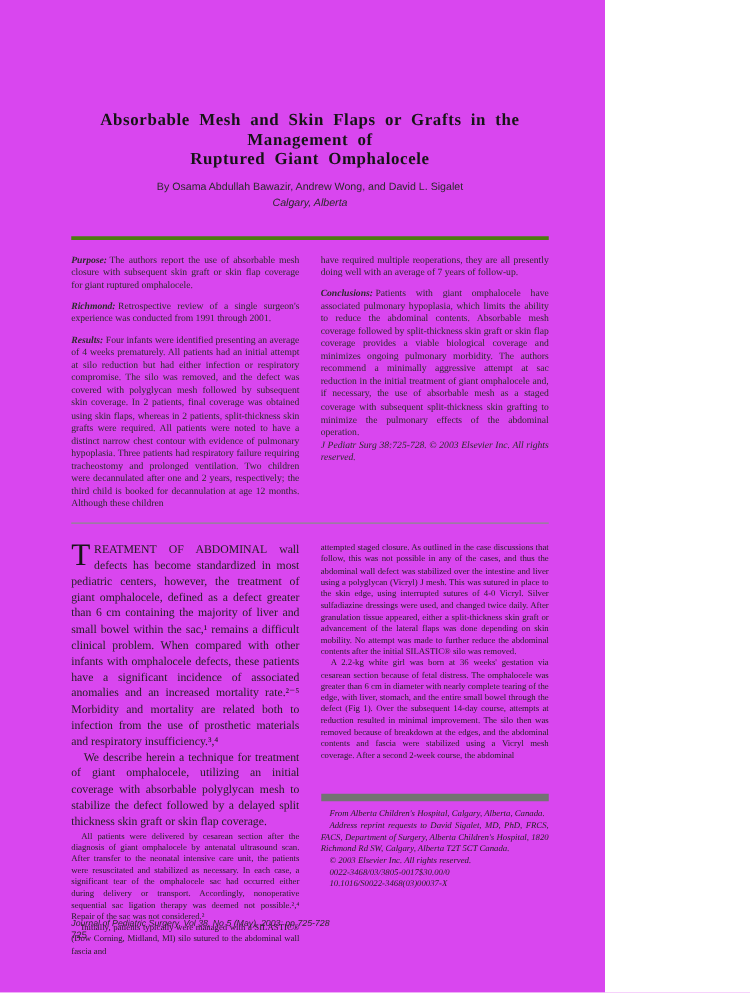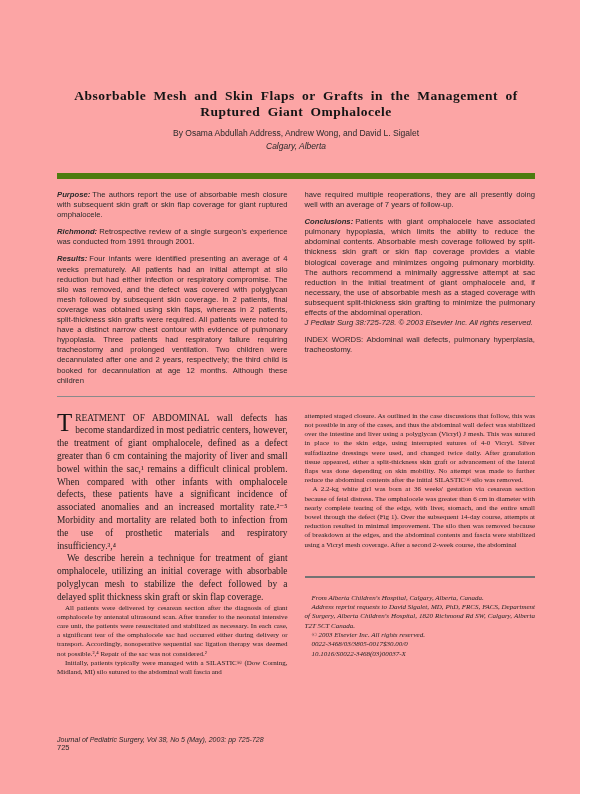--- a/index.html
+++ b/index.html
@@ -1,19 +1,19 @@
 <!DOCTYPE html>
 <html><head>
 <meta charset="utf-8">
 <style>
   html, body { margin:0; padding:0; background:#ffffff; }
   .page {
     position:relative;
-    width:580px; height:794px;
-    background:#fca5a5;
+    width:484px; height:794px;
+    background:#d946ef;
     box-sizing:border-box;
     padding:88px 45px 0 57px;
     font-family:"Liberation Serif","DejaVu Serif",serif;
     color:#1f1f1f;
     overflow:hidden;
   }
   .title {
     text-align:center;
     font-size:13.5px;
     font-weight:700;
@@ -32,26 +32,26 @@
   .location {
     text-align:center;
     font-family:Liberation Sans, sans-serif;
     font-style:italic;
     font-size:8.5px;
     margin-top:3px;
     color:#2a2a2a;
   }
   .abstract {
     margin-top:22px;
-    border-top:6px solid #4d7c0f;
+    border-top:3px solid #4d7c0f;
     border-bottom:1px solid #8a8a8a;
     padding:11px 0 10px 0;
     display:flex;
     gap:17px;
-    font-family:Liberation Sans, sans-serif;
+    font-family:Liberation Serif, serif;
     font-size:7.7px;
     line-height:10.1px;
     text-align:justify;
     color:#2b2b2b;
   }
   .abs-col { width:240px; }
   .abs-p { margin:0 0 7px 0; }
   .abs-p.tight { margin-bottom:0; }
   .abs-label { font-weight:700; font-style:italic; margin-right:2px; }
   .abs-cite { font-style:italic; margin:0 0 7px 0; }
@@ -65,21 +65,21 @@
     font-family:"Liberation Sans","DejaVu Sans",sans-serif;
     font-size:8.3px;
     text-align:center;
     letter-spacing:0.6px;
     margin:13px 0 9px 0;
     color:#2a2a2a;
   }
   .small-p { font-size:7px; line-height:9.2px; text-align:justify; margin:0; text-indent:8px; }
   .small-p.noindent { text-indent:0; }
   .case-heading { font-style:italic; font-size:8.5px; margin:9px 0 7px 0; }
-  .footnote-block { margin-top:26px; border-top:2px solid #737373; padding-top:16px; }
+  .footnote-block { margin-top:26px; border-top:6px solid #737373; padding-top:6px; }
   .fn-p { font-style:italic; font-size:7px; line-height:9.3px; margin:0; text-indent:7px; text-align:justify; }
   .footer {
     position:absolute;
     left:57px; right:40px; top:736px;
     display:flex;
     justify-content:space-between;
     align-items:baseline;
     font-size:7px;
     color:#2a2a2a;
     flex-direction:column;
@@ -90,34 +90,33 @@
 </head>
 <body>
 
 <div class="page">
 
   <div class="title">
     <div>Absorbable Mesh and Skin Flaps or Grafts in the Management of</div>
     <div>Ruptured Giant Omphalocele</div>
   </div>
 
-  <div class="byline">By Osama Abdullah Address, Andrew Wong, and David L. Sigalet</div>
+  <div class="byline">By Osama Abdullah Bawazir, Andrew Wong, and David L. Sigalet</div>
   <div class="location">Calgary, Alberta</div>
 
   <div class="abstract">
     <div class="abs-col">
       <p class="abs-p"><span class="abs-label">Purpose:</span><span>The authors report the use of absorbable mesh closure with subsequent skin graft or skin flap coverage for giant ruptured omphalocele.</span></p>
       <p class="abs-p"><span class="abs-label">Richmond:</span><span>Retrospective review of a single surgeon's experience was conducted from 1991 through 2001.</span></p>
       <p class="abs-p tight"><span class="abs-label">Results:</span><span>Four infants were identified presenting an average of 4 weeks prematurely. All patients had an initial attempt at silo reduction but had either infection or respiratory compromise. The silo was removed, and the defect was covered with polyglycan mesh followed by subsequent skin coverage. In 2 patients, final coverage was obtained using skin flaps, whereas in 2 patients, split-thickness skin grafts were required. All patients were noted to have a distinct narrow chest contour with evidence of pulmonary hypoplasia. Three patients had respiratory failure requiring tracheostomy and prolonged ventilation. Two children were decannulated after one and 2 years, respectively; the third child is booked for decannulation at age 12 months. Although these children</span></p>
     </div>
     <div class="abs-col">
       <p class="abs-p">have required multiple reoperations, they are all presently doing well with an average of 7 years of follow-up.</p>
       <p class="abs-p tight"><span class="abs-label">Conclusions:</span><span>Patients with giant omphalocele have associated pulmonary hypoplasia, which limits the ability to reduce the abdominal contents. Absorbable mesh coverage followed by split-thickness skin graft or skin flap coverage provides a viable biological coverage and minimizes ongoing pulmonary morbidity. The authors recommend a minimally aggressive attempt at sac reduction in the initial treatment of giant omphalocele and, if necessary, the use of absorbable mesh as a staged coverage with subsequent split-thickness skin grafting to minimize the pulmonary effects of the abdominal operation.</span></p>
       <p class="abs-cite">J Pediatr Surg 38:725-728. © 2003 Elsevier Inc. All rights reserved.</p>
-      <p class="index-words"><span>INDEX WORDS:</span> <span>Abdominal wall defects, pulmonary hyperplasia, tracheostomy.</span></p>
     </div>
   </div>
 
   <div class="columns">
 
     <div class="col">
       <p class="body-p"><span class="dropcap">T</span><span>REATMENT OF ABDOMINAL wall defects has become standardized in most pediatric centers, however, the treatment of giant omphalocele, defined as a defect greater than 6 cm containing the majority of liver and small bowel within the sac,¹ remains a difficult clinical problem. When compared with other infants with omphalocele defects, these patients have a significant incidence of associated anomalies and an increased mortality rate.²⁻⁵ Morbidity and mortality are related both to infection from the use of prosthetic materials and respiratory insufficiency.³,⁴</span></p>
       <p class="body-p indent">We describe herein a technique for treatment of giant omphalocele, utilizing an initial coverage with absorbable polyglycan mesh to stabilize the defect followed by a delayed split thickness skin graft or skin flap coverage.</p>
       <p class="small-p">All patients were delivered by cesarean section after the diagnosis of giant omphalocele by antenatal ultrasound scan. After transfer to the neonatal intensive care unit, the patients were resuscitated and stabilized as necessary. In each case, a significant tear of the omphalocele sac had occurred either during delivery or transport. Accordingly, nonoperative sequential sac ligation therapy was deemed not possible.²,⁴ Repair of the sac was not considered.²</p>
       <p class="small-p">Initially, patients typically were managed with a SILASTIC® (Dow Corning, Midland, MI) silo sutured to the abdominal wall fascia and</p>

